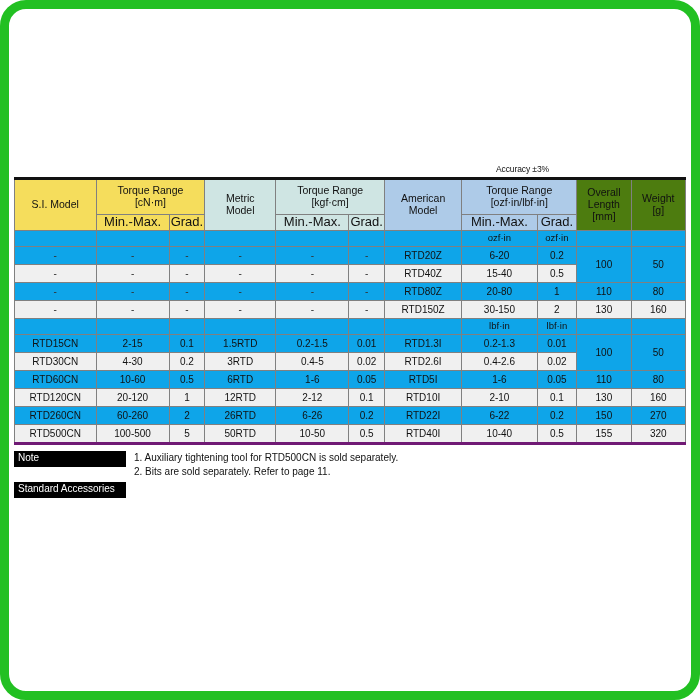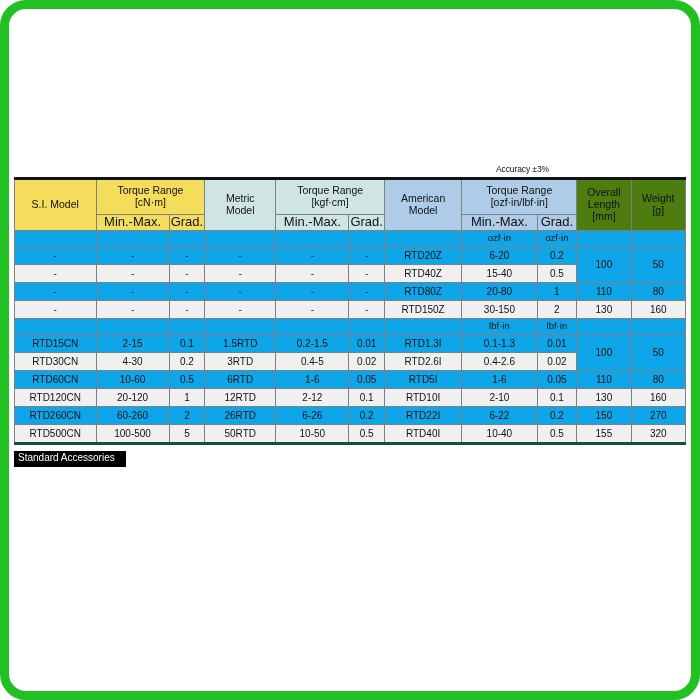--- a/index.html
+++ b/index.html
@@ -59,21 +59,21 @@
     font-weight: normal;
     line-height: 1.12;
     overflow: hidden;
     white-space: nowrap;
   }
   
   table.spec tr.top-rule td, table.spec tr.top-rule th {
     border-top: 3px solid #111;
   }
   table.spec tr.last-row td {
-    border-bottom: 3px solid #14532d;
+    border-bottom: 3px solid #701a75;
   }
   .hdr-yellow { background: #f5dd5c; }
   .hdr-teal   { background: #cfe5e3; }
   .hdr-blue   { background: #aecbe8; }
   .hdr-white  { background: #4d7c0f; }
   .h-main {
     height: 34px;
     font-size: 10.5px;
   }
   .h-sub {
@@ -264,21 +264,21 @@
         </tr>
 
         <tr class="data-row row-a">
           <td>RTD15CN</td>
           <td>2-15</td>
           <td>0.1</td>
           <td>1.5RTD</td>
           <td>0.2-1.5</td>
           <td>0.01</td>
           <td>RTD1.3I</td>
-          <td>0.1-1.3</td>
+          <td>0.2-1.3</td>
           <td>0.01</td>
           <td rowspan="2">100</td>
           <td rowspan="2">50</td>
         </tr>
 
         <tr class="data-row row-b">
           <td>RTD30CN</td>
           <td>4-30</td>
           <td>0.2</td>
           <td>3RTD</td>
@@ -342,20 +342,27 @@
           <td>10-40</td>
           <td>0.5</td>
           <td>155</td>
           <td>320</td>
         </tr>
       </tbody>
     </table>
 
     <div id="notes">
       <div class="note-block">
+        <div class="note-tag">Note</div>
+        <div class="note-lines">
+          <div>1. Auxiliary tightening tool for RTD500CN is sold separately.</div>
+          <div>2. Bits are sold separately. Refer to page 11.</div>
+        </div>
+      </div>
+      <div class="note-block">
         <div class="note-tag">Standard Accessories</div>
         <div class="note-lines">
         </div>
       </div>
     </div>
 
   </div>
 </div>
 
 </body></html>

